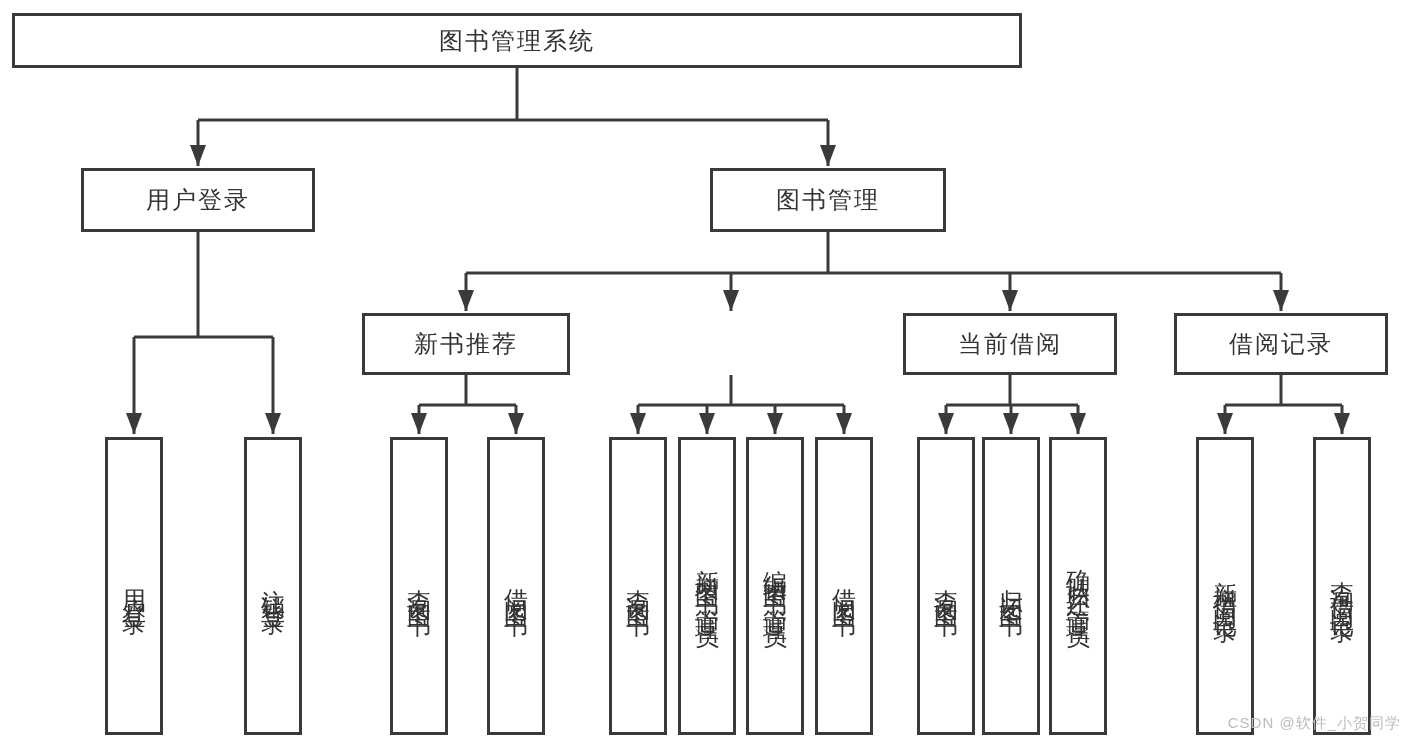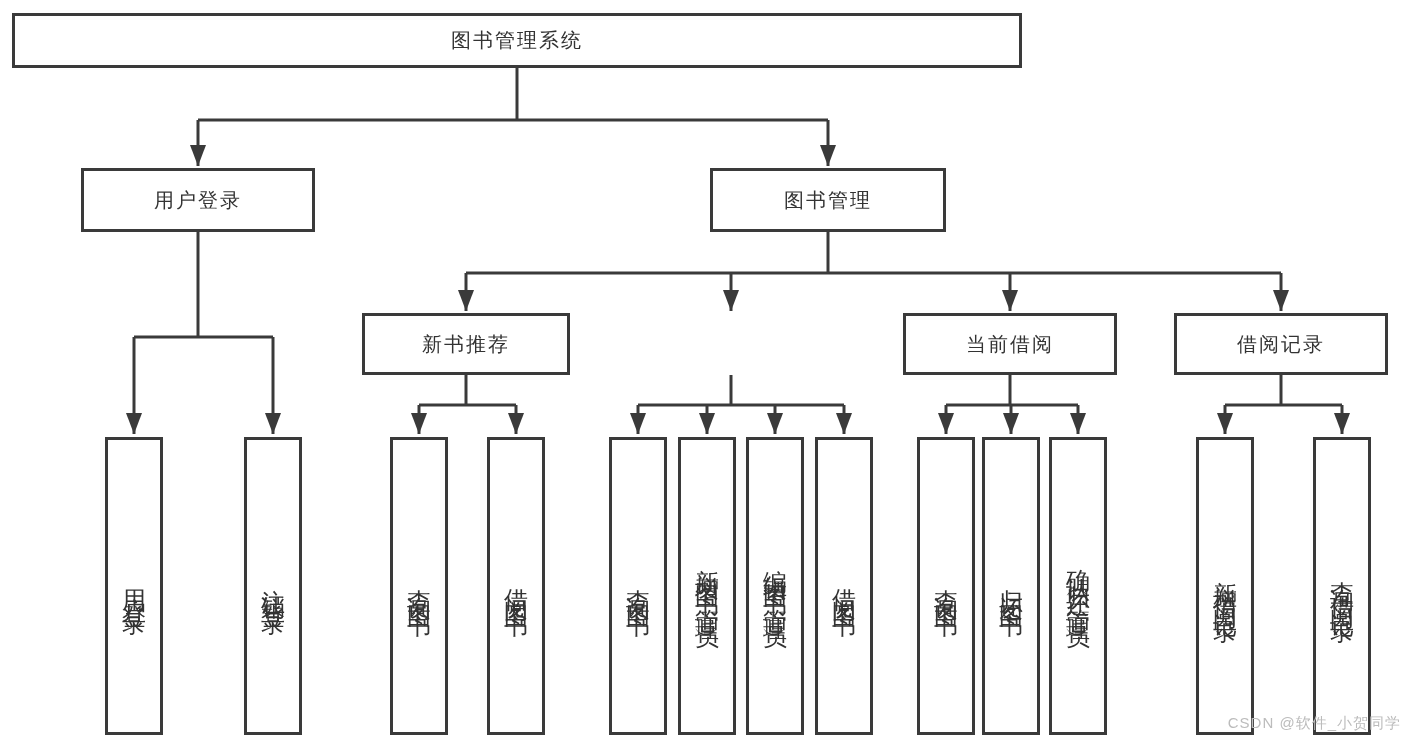--- a/index.html
+++ b/index.html
@@ -25,21 +25,21 @@
     position: absolute;
     box-sizing: border-box;
     border: 3px solid #3a3a3a;
     background: #ffffff;
     display: flex;
     align-items: center;
     justify-content: center;
     color: #333333;
   }
   .node.h-label {
-    font-size: 20px;
+    font-size: 24px;
     letter-spacing: 2px;
   }
   .node.leaf {
     width: 58px;
     top: 437px;
     height: 298px;
   }
   .vtext {
     writing-mode: vertical-rl;
     text-orientation: mixed;

